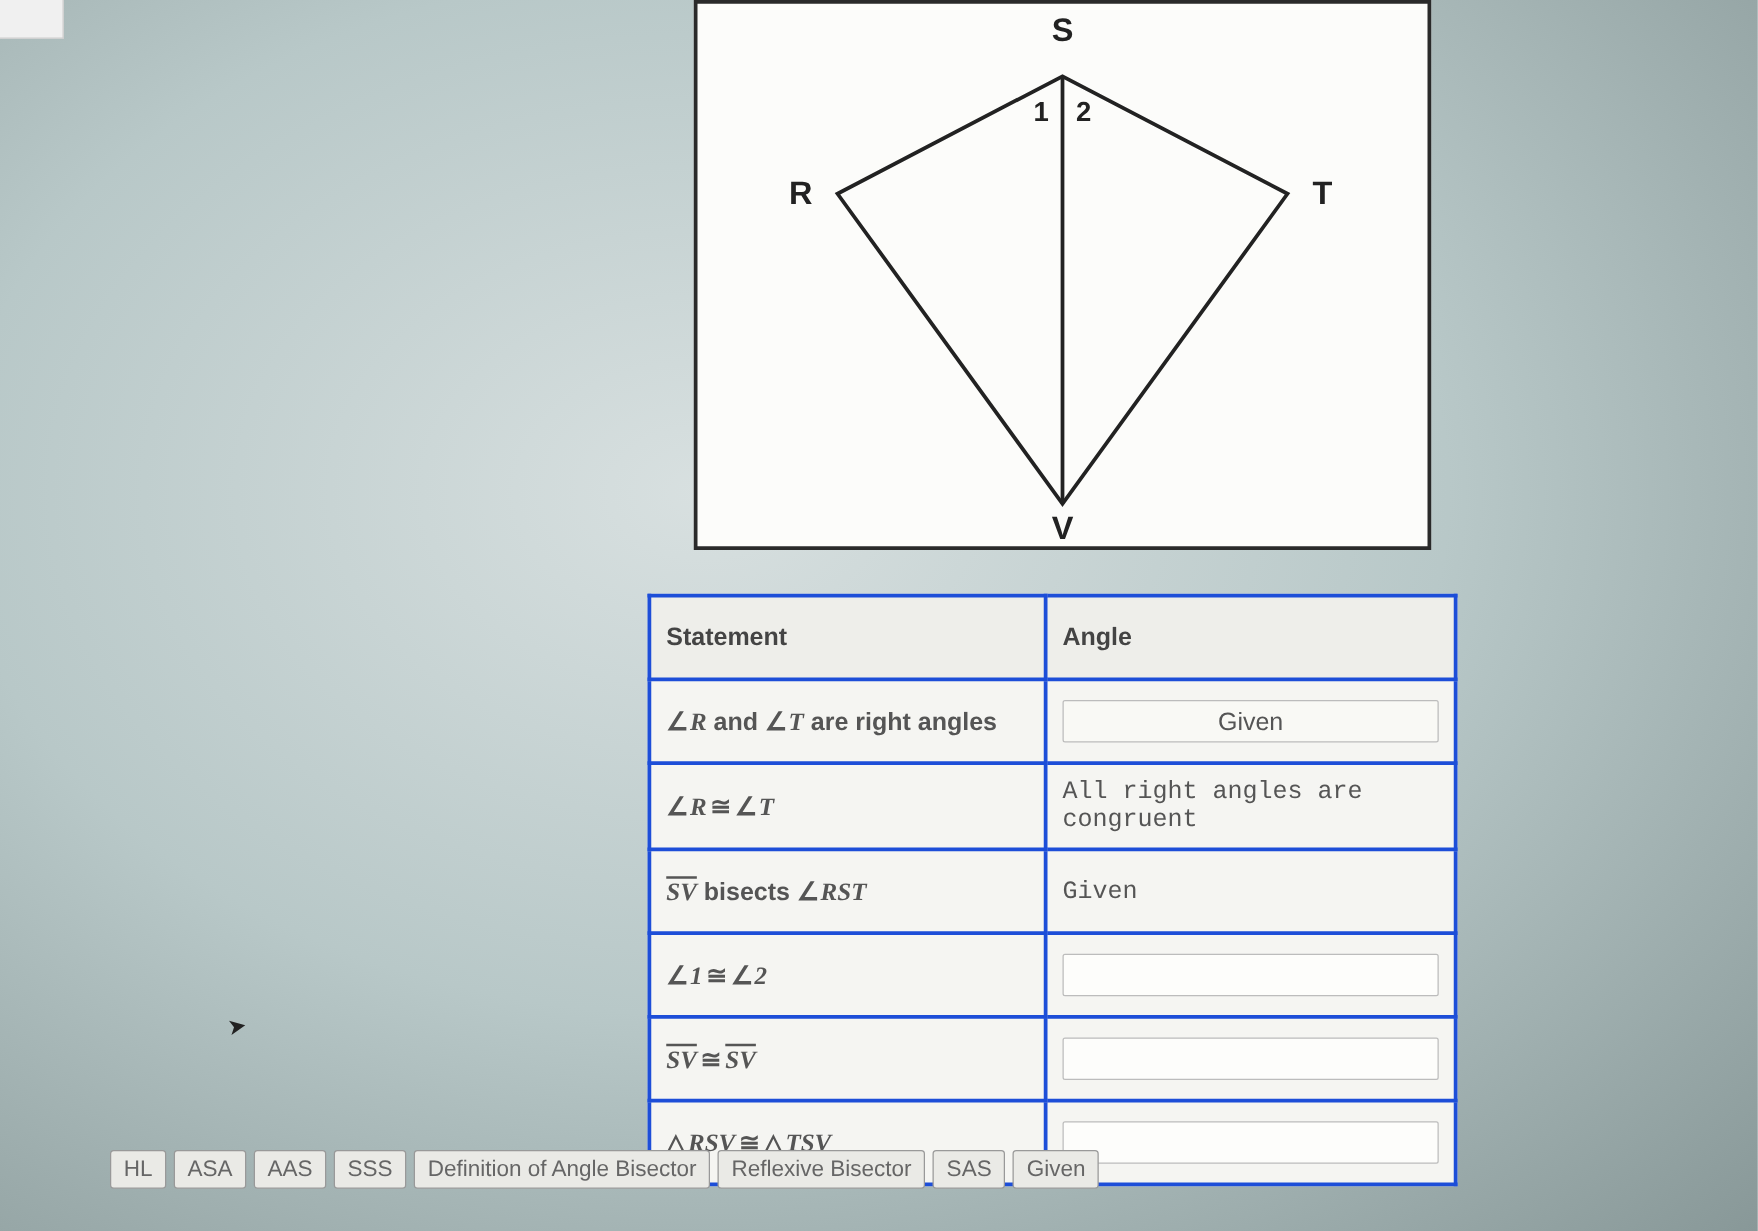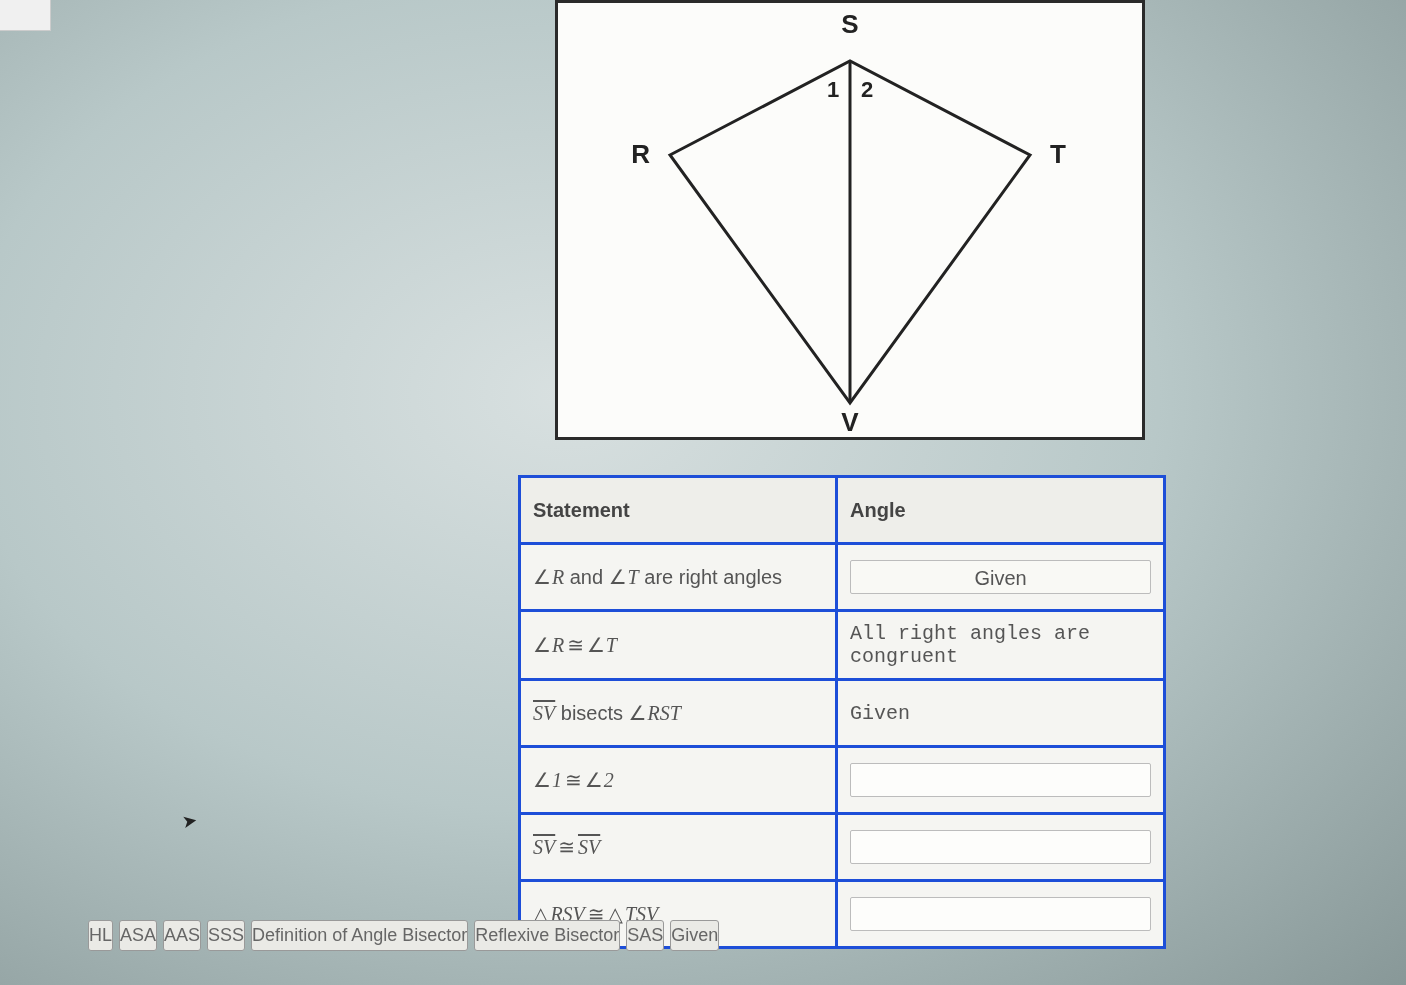--- a/index.html
+++ b/index.html
@@ -52,21 +52,21 @@
     padding: 10px 12px;
     vertical-align: middle;
     color: #555;
     height: 44px;
   }
   .proof-table tr:first-child td {
     font-weight: bold;
     color: #444;
     background: #eeeeea;
   }
-  .proof-table .col-stmt { width: 290px; }
+  .proof-table .col-stmt { width: 290px; font-weight: bold; }
   .proof-table .col-reason { width: auto; }
   .math { font-style: italic; font-family: "Times New Roman", serif; }
   .angle::before {
     content: "∠";
     font-style: normal;
     margin-right: 1px;
   }
   .seg { text-decoration: overline; }
   .tri::before { content: "△"; font-style: normal; margin-right: 2px; }
   .cong { font-style: normal; padding: 0 3px; }
@@ -89,21 +89,21 @@
     top: 920px;
     left: 88px;
     display: flex;
     gap: 6px;
   }
   .answer-tile {
     border: 1px solid #999;
     border-radius: 3px;
     background: #eaeae6;
     color: #666;
-    padding: 4px 0;
+    padding: 4px 10px;
     font-size: 18px;
     cursor: move;
     white-space: nowrap;
   }
   .cursor { position: absolute; top: 810px; left: 182px; font-size: 18px; color: #222; transform: rotate(-10deg); }
 </style>
 </head>
 <body>
 
 <div class="top-stub"></div>

